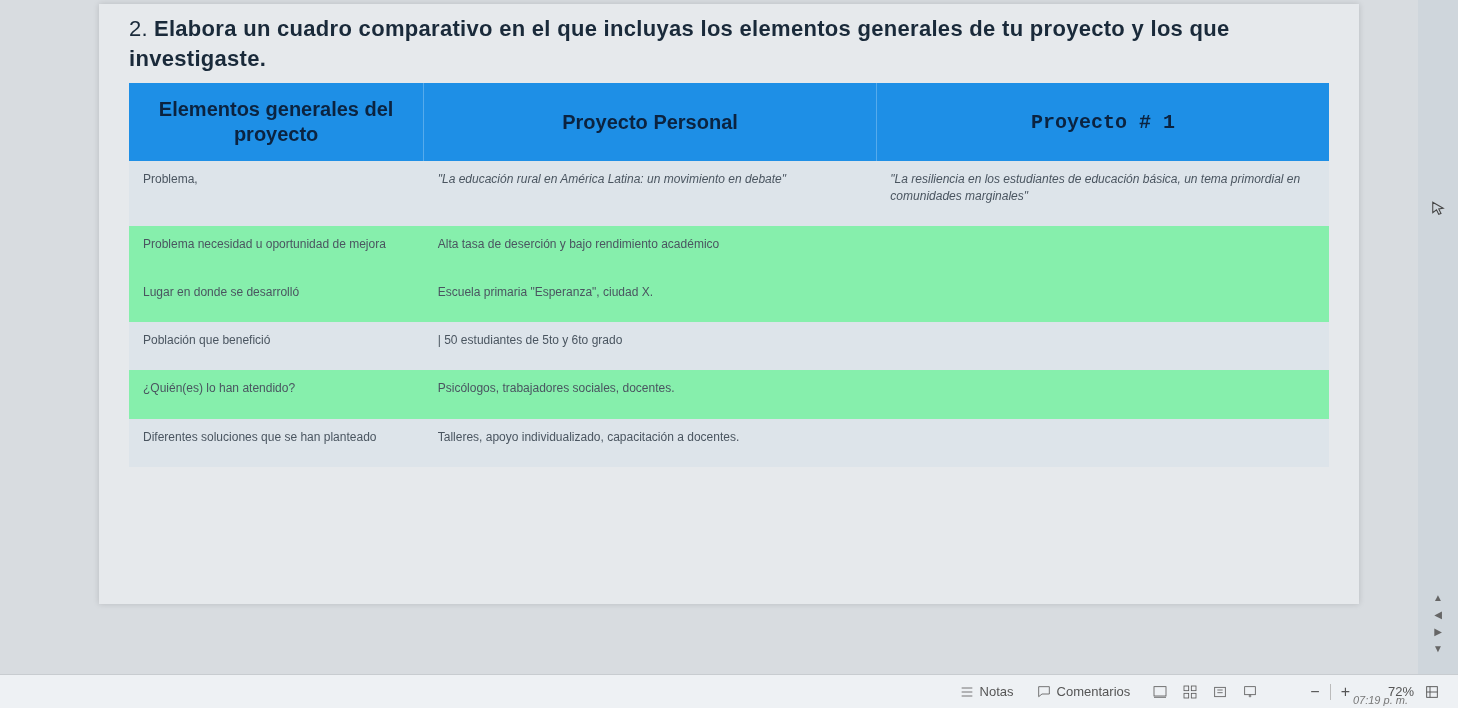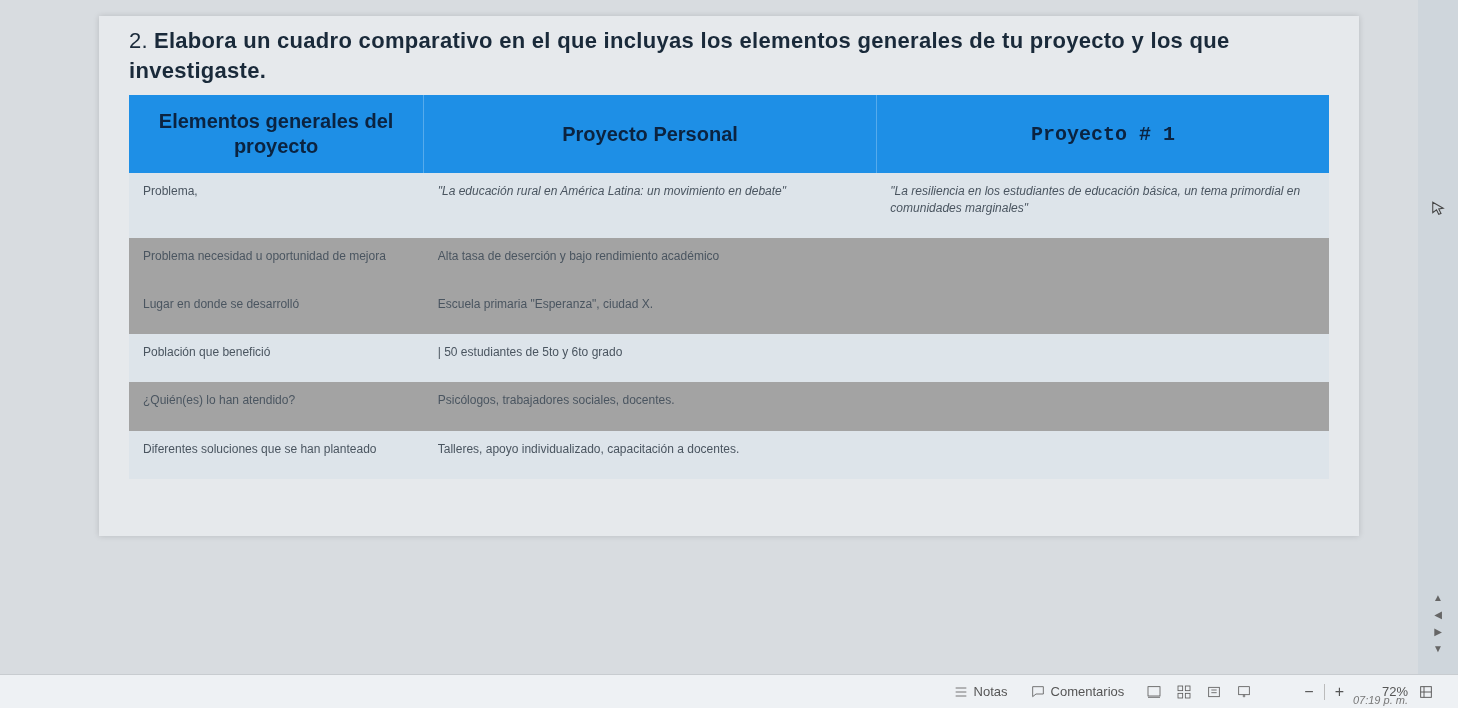--- a/index.html
+++ b/index.html
@@ -6,23 +6,23 @@
   body {
     font-family: "Segoe UI", Arial, sans-serif;
     background: #d8dce0;
     width: 1458px;
     height: 708px;
     overflow: hidden;
     position: relative;
   }
   .page {
     background: #e6e9ec;
-    margin: 16px auto;
+    margin: 4px auto;
     width: 1260px;
-    height: 520px;
+    height: 600px;
     padding: 10px 30px 4px 30px;
     position: relative;
     box-shadow: 0 0 6px rgba(0,0,0,0.15);
   }
   .title-area {
     font-size: 22px;
     font-weight: 600;
     color: #1a2a3a;
     line-height: 1.35;
     margin-bottom: 10px;
@@ -50,35 +50,35 @@
   }
   .comp-table th:last-child { border-right: none; font-family: Liberation Mono, monospace; }
   .comp-table td {
     padding: 10px 14px 22px 14px;
     font-size: 12px;
     color: #4a5560;
     vertical-align: top;
     line-height: 1.35;
   }
   .comp-table tr.row-shade td { background: #dde4ea; }
-  .comp-table tr.row-plain td { background: #a3a3a3; }
+  .comp-table tr.row-plain td { background: #86efac; }
   .italic { font-style: italic; color: #586470; }
   .statusbar {
     position: absolute;
     bottom: 0;
     left: 0;
     right: 0;
     height: 34px;
     background: #eef1f4;
     border-top: 1px solid #c8ccd0;
     display: flex;
     align-items: center;
     font-size: 13px;
     color: #555;
-    padding: 0 24px;
+    padding: 0 18px;
     gap: 22px;
     justify-content: flex-end;
   }
   .statusbar .left-spacer { flex: 1; }
   .status-btn {
     display: flex;
     align-items: center;
     gap: 5px;
     cursor: pointer;
     color: #555;

